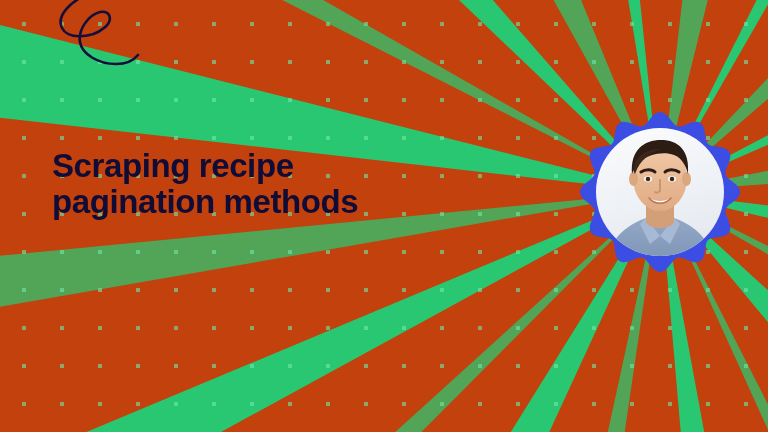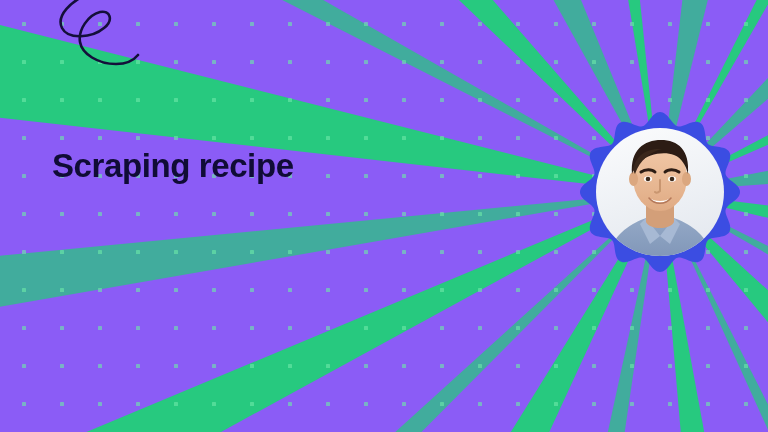--- a/index.html
+++ b/index.html
@@ -58,21 +58,21 @@
     top: 108px;
     width: 168px;
     height: 168px;
     z-index: 5;
   }
   #avatar-badge svg { display: block; }
 </style>
 </head>
 <body>
 
-<div id="banner" style="background: #8b5cf6;">
+<div id="banner" style="background: #c2410c;">
 
   <svg id="rays-layer" viewBox="0 0 768 432" preserveAspectRatio="none" aria-hidden="true">
     <g id="rays-group">
         <path d="M660 192 L1949.9 354.1 L1924.3 494.7 Z" fill="#22cf78" fill-opacity="0.95"></path>
         <path d="M660 192 L1822.5 774.0 L1785.5 842.6 Z" fill="#22cf78" fill-opacity="0.70"></path>
         <path d="M660 192 L1621.5 1067.0 L1490.0 1192.6 Z" fill="#22cf78" fill-opacity="0.95"></path>
         <path d="M660 192 L1249.1 1350.9 L1197.6 1375.6 Z" fill="#22cf78" fill-opacity="0.70"></path>
         <path d="M660 192 L895.5 1470.5 L771.9 1487.2 Z" fill="#22cf78" fill-opacity="0.95"></path>
         <path d="M660 192 L470.9 1478.2 L383.9 1462.3 Z" fill="#22cf78" fill-opacity="0.70"></path>
         <path d="M660 192 L115.5 1372.5 L-26.3 1296.1 Z" fill="#22cf78" fill-opacity="0.95"></path>
@@ -350,20 +350,21 @@
   </svg>
 
   <svg id="squiggle" viewBox="0 0 110 90" fill="none" aria-hidden="true">
     <path id="squiggle-path" d="M104 6 C 88 -2, 62 0, 42 8 C 20 17, 6 32, 12 44 C 18 56, 42 54, 54 44
              C 64 36, 60 26, 50 28 C 38 31, 28 46, 30 58 C 32 70, 48 80, 66 80
              C 76 80, 84 76, 88 71" stroke="#140f3a" stroke-width="2.6" stroke-linecap="round" fill="none"></path>
   </svg>
 
   <div id="title-block">
     <span class="title-line" style="color: rgb(16, 12, 54);">Scraping recipe</span>
+    <span class="title-line" style="color: rgb(16, 12, 54);">pagination methods</span>
   </div>
 
   <div id="avatar-badge">
     <svg viewBox="0 0 168 168" width="168" height="168" aria-hidden="true">
       <defs>
         <clipPath id="scallop-clip">
           <path id="scallop-path-clip" d="M164.00 84.00 L163.86 85.39 L163.43 86.77 L162.75 88.13 L161.82 89.44 L160.71 90.71 L159.44 91.93 L158.07 93.09 L156.66 94.21 L155.26 95.29 L153.92 96.33 L152.70 97.35 L151.63 98.38 L150.76 99.41 L150.11 100.48 L149.68 101.60 L149.49 102.78 L149.52 104.03 L149.76 105.37 L150.17 106.78 L150.72 108.28 L151.35 109.85 L152.03 111.49 L152.69 113.16 L153.30 114.85 L153.79 116.54 L154.12 118.20 L154.26 119.80 L154.18 121.31 L153.85 122.72 L153.28 124.00 L152.46 125.14 L151.40 126.12 L150.13 126.95 L148.68 127.63 L147.07 128.17 L145.37 128.59 L143.60 128.91 L141.82 129.17 L140.07 129.40 L138.39 129.64 L136.82 129.91 L135.39 130.27 L134.11 130.73 L133.01 131.33 L132.08 132.08 L131.33 133.01 L130.73 134.11 L130.27 135.39 L129.91 136.82 L129.64 138.39 L129.40 140.07 L129.17 141.82 L128.91 143.60 L128.59 145.37 L128.17 147.07 L127.63 148.68 L126.95 150.13 L126.12 151.40 L125.14 152.46 L124.00 153.28 L122.72 153.85 L121.31 154.18 L119.80 154.26 L118.20 154.12 L116.54 153.79 L114.85 153.30 L113.16 152.69 L111.49 152.03 L109.85 151.35 L108.28 150.72 L106.78 150.17 L105.37 149.76 L104.03 149.52 L102.78 149.49 L101.60 149.68 L100.48 150.11 L99.41 150.76 L98.38 151.63 L97.35 152.70 L96.33 153.92 L95.29 155.26 L94.21 156.66 L93.09 158.07 L91.93 159.44 L90.71 160.71 L89.44 161.82 L88.13 162.75 L86.77 163.43 L85.39 163.86 L84.00 164.00 L82.61 163.86 L81.23 163.43 L79.87 162.75 L78.56 161.82 L77.29 160.71 L76.07 159.44 L74.91 158.07 L73.79 156.66 L72.71 155.26 L71.67 153.92 L70.65 152.70 L69.62 151.63 L68.59 150.76 L67.52 150.11 L66.40 149.68 L65.22 149.49 L63.97 149.52 L62.63 149.76 L61.22 150.17 L59.72 150.72 L58.15 151.35 L56.51 152.03 L54.84 152.69 L53.15 153.30 L51.46 153.79 L49.80 154.12 L48.20 154.26 L46.69 154.18 L45.28 153.85 L44.00 153.28 L42.86 152.46 L41.88 151.40 L41.05 150.13 L40.37 148.68 L39.83 147.07 L39.41 145.37 L39.09 143.60 L38.83 141.82 L38.60 140.07 L38.36 138.39 L38.09 136.82 L37.73 135.39 L37.27 134.11 L36.67 133.01 L35.92 132.08 L34.99 131.33 L33.89 130.73 L32.61 130.27 L31.18 129.91 L29.61 129.64 L27.93 129.40 L26.18 129.17 L24.40 128.91 L22.63 128.59 L20.93 128.17 L19.32 127.63 L17.87 126.95 L16.60 126.12 L15.54 125.14 L14.72 124.00 L14.15 122.72 L13.82 121.31 L13.74 119.80 L13.88 118.20 L14.21 116.54 L14.70 114.85 L15.31 113.16 L15.97 111.49 L16.65 109.85 L17.28 108.28 L17.83 106.78 L18.24 105.37 L18.48 104.03 L18.51 102.78 L18.32 101.60 L17.89 100.48 L17.24 99.41 L16.37 98.38 L15.30 97.35 L14.08 96.33 L12.74 95.29 L11.34 94.21 L9.93 93.09 L8.56 91.93 L7.29 90.71 L6.18 89.44 L5.25 88.13 L4.57 86.77 L4.14 85.39 L4.00 84.00 L4.14 82.61 L4.57 81.23 L5.25 79.87 L6.18 78.56 L7.29 77.29 L8.56 76.07 L9.93 74.91 L11.34 73.79 L12.74 72.71 L14.08 71.67 L15.30 70.65 L16.37 69.62 L17.24 68.59 L17.89 67.52 L18.32 66.40 L18.51 65.22 L18.48 63.97 L18.24 62.63 L17.83 61.22 L17.28 59.72 L16.65 58.15 L15.97 56.51 L15.31 54.84 L14.70 53.15 L14.21 51.46 L13.88 49.80 L13.74 48.20 L13.82 46.69 L14.15 45.28 L14.72 44.00 L15.54 42.86 L16.60 41.88 L17.87 41.05 L19.32 40.37 L20.93 39.83 L22.63 39.41 L24.40 39.09 L26.18 38.83 L27.93 38.60 L29.61 38.36 L31.18 38.09 L32.61 37.73 L33.89 37.27 L34.99 36.67 L35.92 35.92 L36.67 34.99 L37.27 33.89 L37.73 32.61 L38.09 31.18 L38.36 29.61 L38.60 27.93 L38.83 26.18 L39.09 24.40 L39.41 22.63 L39.83 20.93 L40.37 19.32 L41.05 17.87 L41.88 16.60 L42.86 15.54 L44.00 14.72 L45.28 14.15 L46.69 13.82 L48.20 13.74 L49.80 13.88 L51.46 14.21 L53.15 14.70 L54.84 15.31 L56.51 15.97 L58.15 16.65 L59.72 17.28 L61.22 17.83 L62.63 18.24 L63.97 18.48 L65.22 18.51 L66.40 18.32 L67.52 17.89 L68.59 17.24 L69.62 16.37 L70.65 15.30 L71.67 14.08 L72.71 12.74 L73.79 11.34 L74.91 9.93 L76.07 8.56 L77.29 7.29 L78.56 6.18 L79.87 5.25 L81.23 4.57 L82.61 4.14 L84.00 4.00 L85.39 4.14 L86.77 4.57 L88.13 5.25 L89.44 6.18 L90.71 7.29 L91.93 8.56 L93.09 9.93 L94.21 11.34 L95.29 12.74 L96.33 14.08 L97.35 15.30 L98.38 16.37 L99.41 17.24 L100.48 17.89 L101.60 18.32 L102.78 18.51 L104.03 18.48 L105.37 18.24 L106.78 17.83 L108.28 17.28 L109.85 16.65 L111.49 15.97 L113.16 15.31 L114.85 14.70 L116.54 14.21 L118.20 13.88 L119.80 13.74 L121.31 13.82 L122.72 14.15 L124.00 14.72 L125.14 15.54 L126.12 16.60 L126.95 17.87 L127.63 19.32 L128.17 20.93 L128.59 22.63 L128.91 24.40 L129.17 26.18 L129.40 27.93 L129.64 29.61 L129.91 31.18 L130.27 32.61 L130.73 33.89 L131.33 34.99 L132.08 35.92 L133.01 36.67 L134.11 37.27 L135.39 37.73 L136.82 38.09 L138.39 38.36 L140.07 38.60 L141.82 38.83 L143.60 39.09 L145.37 39.41 L147.07 39.83 L148.68 40.37 L150.13 41.05 L151.40 41.88 L152.46 42.86 L153.28 44.00 L153.85 45.28 L154.18 46.69 L154.26 48.20 L154.12 49.80 L153.79 51.46 L153.30 53.15 L152.69 54.84 L152.03 56.51 L151.35 58.15 L150.72 59.72 L150.17 61.22 L149.76 62.63 L149.52 63.97 L149.49 65.22 L149.68 66.40 L150.11 67.52 L150.76 68.59 L151.63 69.62 L152.70 70.65 L153.92 71.67 L155.26 72.71 L156.66 73.79 L158.07 74.91 L159.44 76.07 L160.71 77.29 L161.82 78.56 L162.75 79.87 L163.43 81.23 L163.86 82.61 L164.00 84.00 Z"></path>
         </clipPath>
         <clipPath id="photo-clip">
           <circle cx="84" cy="84" r="64"></circle>

